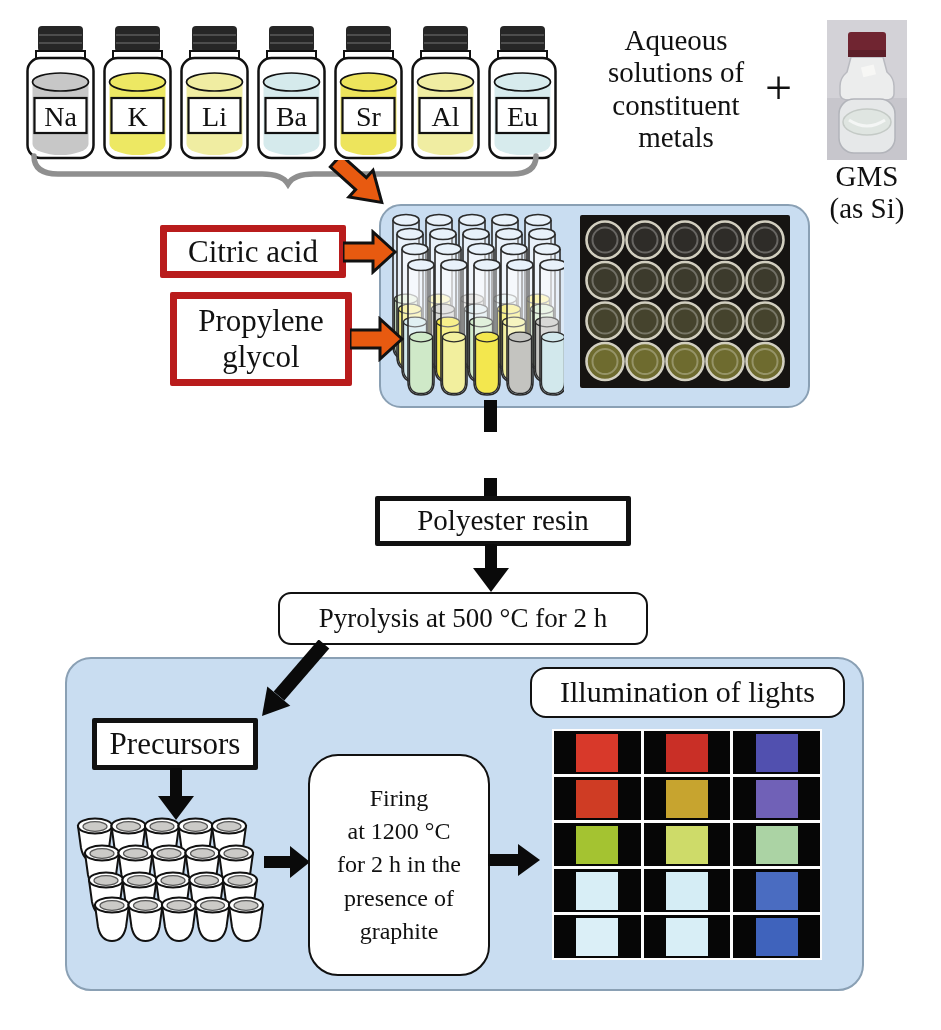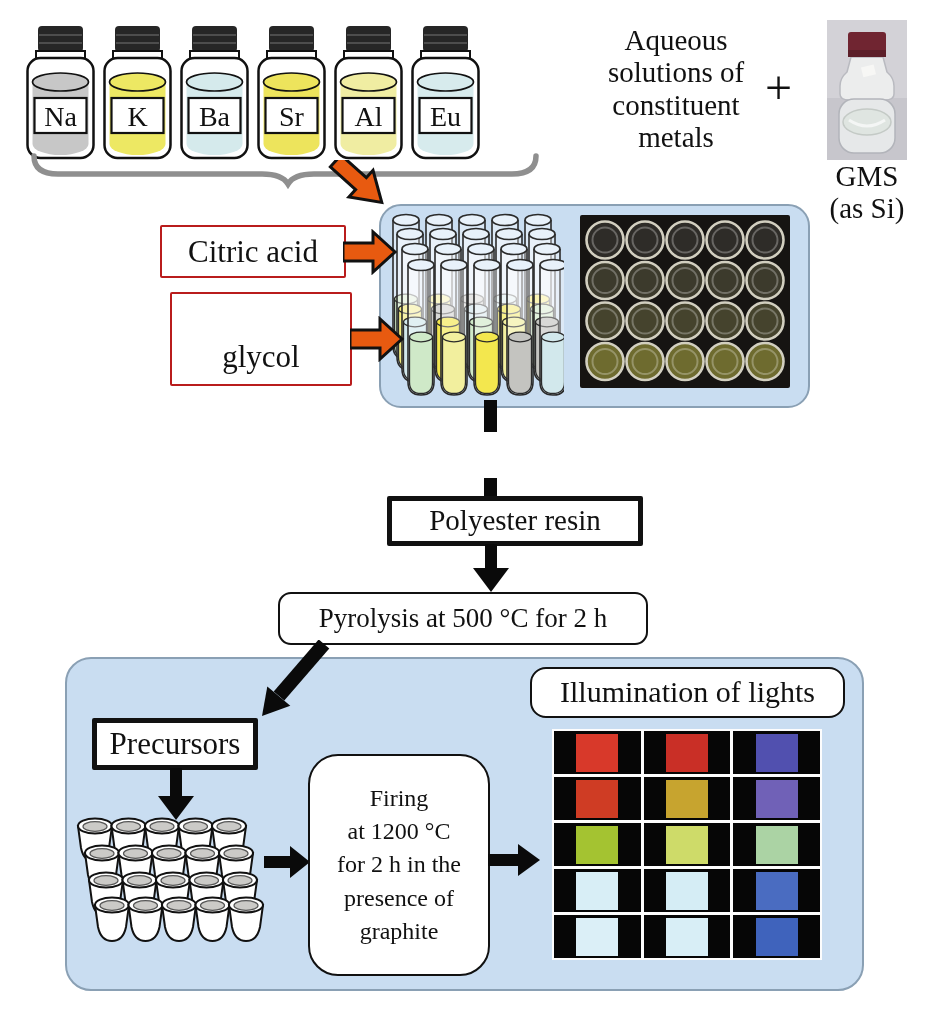--- a/index.html
+++ b/index.html
@@ -7,21 +7,21 @@
     position:relative;width:941px;height:1030px;background:#fff;overflow:hidden;
     font-family:"Liberation Serif","DejaVu Serif",serif;color:#111;
   }
   .abs{position:absolute;}
   .box{
     position:absolute;background:#fff;display:flex;align-items:center;justify-content:center;
     text-align:center;line-height:1.15;color:#111;box-sizing:border-box;
   }
   .thin{border:2.5px solid #111;border-radius:13px;}
   .thick{border:5px solid #111;border-radius:2px;}
-  .medium{border:2px solid #b91c1c;border-radius:2px;}
+  .medium{border:7px solid #b91c1c;border-radius:2px;}
   .panel{position:absolute;border-radius:22px;}
   .connector{position:absolute;background:#0a0a0a;}
   .caption{position:absolute;text-align:center;line-height:1.12;}
   .bottle-row{position:absolute;display:flex;gap:4px;}
   .tube-photo{position:absolute;border-radius:2px;overflow:hidden;}
   .phosphor-grid{
     position:absolute;display:grid;background:#fdfdfd;padding:2px;gap:3px;box-sizing:border-box;
   }
   .phosphor-cell{background:#060606;display:flex;align-items:center;justify-content:center;}
   .phosphor-swatch{width:42px;height:38px;}
@@ -51,20 +51,30 @@
         <path d="M8.5,58 V120 a28,11 0 0 0 56,0 V58 Z" fill="#ede863"></path>
         <ellipse cx="36.5" cy="58" rx="28" ry="9" fill="#ede863" stroke="#111" stroke-width="1.7"></ellipse>
         <rect x="10.5" y="74" width="52" height="35" fill="#fff" stroke="#111" stroke-width="2.2"></rect>
         <text x="36.5" y="102" text-anchor="middle" font-size="28" font-family="Liberation Serif, DejaVu Serif, serif" fill="#111">K</text>
       </svg></div>
       <div><svg width="73" height="138" viewBox="0 0 73 138">
         <rect x="14" y="2" width="45" height="26" rx="4" fill="#262626"></rect>
         <path d="M15,11 h43 M15,19 h43" stroke="#4d4d4d" stroke-width="2"></path>
         <rect x="12" y="27" width="49" height="9" fill="#fff" stroke="#111" stroke-width="2"></rect>
         <rect x="3.5" y="34" width="66" height="100" rx="13" fill="#fff" stroke="#111" stroke-width="2.5"></rect>
+        <path d="M8.5,58 V120 a28,11 0 0 0 56,0 V58 Z" fill="#f0eda2"></path>
+        <ellipse cx="36.5" cy="58" rx="28" ry="9" fill="#f0eda2" stroke="#111" stroke-width="1.7"></ellipse>
+        <rect x="10.5" y="74" width="52" height="35" fill="#fff" stroke="#111" stroke-width="2.2"></rect>
+        <text x="36.5" y="102" text-anchor="middle" font-size="28" font-family="Liberation Serif, DejaVu Serif, serif" fill="#111">Li</text>
+      </svg></div>
+      <div><svg width="73" height="138" viewBox="0 0 73 138">
+        <rect x="14" y="2" width="45" height="26" rx="4" fill="#262626"></rect>
+        <path d="M15,11 h43 M15,19 h43" stroke="#4d4d4d" stroke-width="2"></path>
+        <rect x="12" y="27" width="49" height="9" fill="#fff" stroke="#111" stroke-width="2"></rect>
+        <rect x="3.5" y="34" width="66" height="100" rx="13" fill="#fff" stroke="#111" stroke-width="2.5"></rect>
         <path d="M8.5,58 V120 a28,11 0 0 0 56,0 V58 Z" fill="#d5eaec"></path>
         <ellipse cx="36.5" cy="58" rx="28" ry="9" fill="#d5eaec" stroke="#111" stroke-width="1.7"></ellipse>
         <rect x="10.5" y="74" width="52" height="35" fill="#fff" stroke="#111" stroke-width="2.2"></rect>
         <text x="36.5" y="102" text-anchor="middle" font-size="28" font-family="Liberation Serif, DejaVu Serif, serif" fill="#111">Ba</text>
       </svg></div>
       <div><svg width="73" height="138" viewBox="0 0 73 138">
         <rect x="14" y="2" width="45" height="26" rx="4" fill="#262626"></rect>
         <path d="M15,11 h43 M15,19 h43" stroke="#4d4d4d" stroke-width="2"></path>
         <rect x="12" y="27" width="49" height="9" fill="#fff" stroke="#111" stroke-width="2"></rect>
         <rect x="3.5" y="34" width="66" height="100" rx="13" fill="#fff" stroke="#111" stroke-width="2.5"></rect>
@@ -124,21 +134,21 @@
 
   <div class="caption" style="left:816px;top:160px;width:102px;font-size:29px;">
     <span>GMS</span><br>
     <span>(as Si)</span>
   </div>
 
   <div class="box medium" style="left:160px;top:225px;width:186px;height:53px;font-size:31px;">Citric acid</div>
 
   <div class="box medium" style="left:170px;top:292px;width:182px;height:94px;font-size:31px;">
     <span>
-      <br>
+      <span>Propylene</span><br>
       <span>glycol</span>
     </span>
   </div>
 
   <div class="panel" style="left:379px;top:204px;width:427px;height:200px;background:#c9ddf1;border:2px solid #8aa0b4;"></div>
 
   <svg class="abs" style="left:384px;top:207px;" width="180" height="194">
       <g>
         <path d="M9,13 L9,139 Q9,152 22,152 Q35,152 35,139 L35,13" fill="rgba(255,255,255,0.35)" stroke="#2b2b2b" stroke-width="1.6"></path>
         <path d="M10.5,92 L10.5,139 Q10.5,150.5 22,150.5 Q33.5,150.5 33.5,139 L33.5,92 Z" fill="#cfe9c8" stroke="#2b2b2b" stroke-width="1.3"></path>
@@ -316,21 +326,21 @@
   </svg>
 
   <svg class="abs" style="left:350px;top:316px;" width="56" height="46">
     <polygon points="0,14 30,14 30,3 52,23 30,43 30,32 0,32" fill="#e85a10" stroke="#111" stroke-width="3"></polygon>
   </svg>
 
   <div class="connector" style="left:484px;top:400px;width:13px;height:32px;"></div>
   <div class="connector" style="left:484px;top:478px;width:13px;height:20px;"></div>
 
 
-  <div class="box thick" style="left:387px;top:496px;width:256px;height:50px;font-size:29px;">Polyester resin</div>
+  <div class="box thick" style="left:375px;top:496px;width:256px;height:50px;font-size:29px;">Polyester resin</div>
 
   <svg class="abs" style="left:471px;top:544px;" width="40" height="50">
     <polygon points="14,0 26,0 26,24 38,24 20,48 2,24 14,24" fill="#0a0a0a"></polygon>
   </svg>
 
   <div class="box thin" style="left:278px;top:592px;width:370px;height:53px;font-size:27px;">Pyrolysis at 500 °C for 2 h</div>
 
   <div class="panel" style="left:65px;top:657px;width:795px;height:330px;background:#c9ddf1;border:2px solid #8aa0b4;border-radius:26px;"></div>
 
   <svg class="abs" style="left:248px;top:640px;" width="92" height="82">

